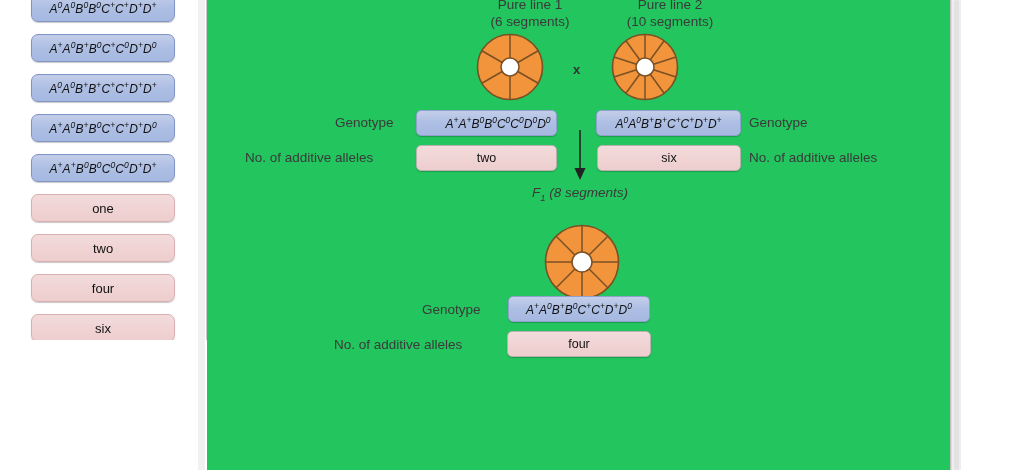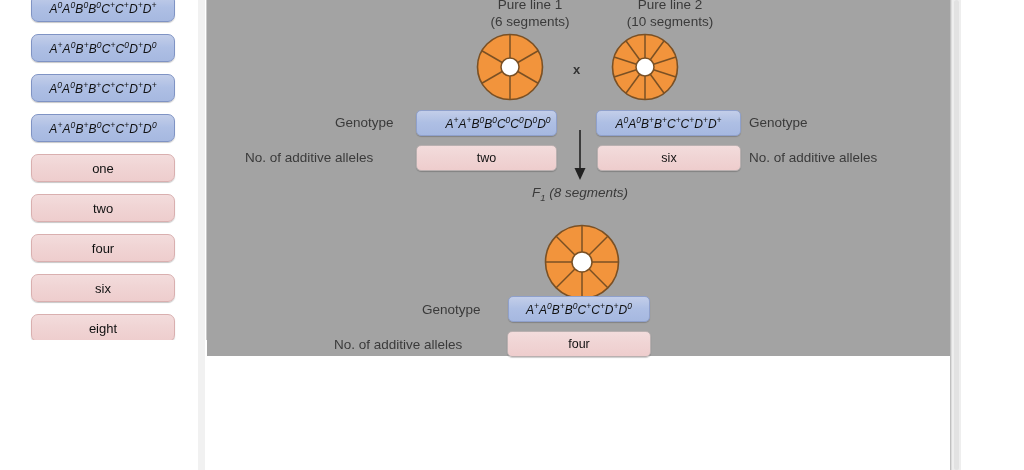--- a/index.html
+++ b/index.html
@@ -71,22 +71,22 @@
     height: 470px;
     background: #f1f1f1;
   }
 
   
   #canvas {
     position: absolute;
     left: 207px;
     top: 0;
     width: 743px;
-    height: 356px;
-    background: #a3a3a3;
+    height: 470px;
+    background: #22c55e;
   }
   #canvas-right-edge {
     position: absolute;
     left: 950px;
     top: 0;
     width: 1px;
     height: 470px;
     background: #bfbfbf;
   }
   #page-scroll {
@@ -183,20 +183,23 @@
           <span>A<sup>0</sup>A<sup>0</sup>B<sup>0</sup>B<sup>0</sup>C<sup>+</sup>C<sup>+</sup>D<sup>+</sup>D<sup>+</sup></span>
         </div>
       <div class="chip allele">
           <span>A<sup>+</sup>A<sup>0</sup>B<sup>+</sup>B<sup>0</sup>C<sup>+</sup>C<sup>0</sup>D<sup>+</sup>D<sup>0</sup></span>
         </div>
       <div class="chip allele">
           <span>A<sup>0</sup>A<sup>0</sup>B<sup>+</sup>B<sup>+</sup>C<sup>+</sup>C<sup>+</sup>D<sup>+</sup>D<sup>+</sup></span>
         </div>
       <div class="chip allele">
           <span>A<sup>+</sup>A<sup>0</sup>B<sup>+</sup>B<sup>0</sup>C<sup>+</sup>C<sup>+</sup>D<sup>+</sup>D<sup>0</sup></span>
+        </div>
+      <div class="chip allele">
+          <span>A<sup>+</sup>A<sup>+</sup>B<sup>0</sup>B<sup>0</sup>C<sup>0</sup>C<sup>0</sup>D<sup>+</sup>D<sup>+</sup></span>
         </div>
 
       <div class="chip count">
           <span>one</span>
         </div>
       <div class="chip count">
           <span>two</span>
         </div>
       <div class="chip count">
           <span>four</span>

